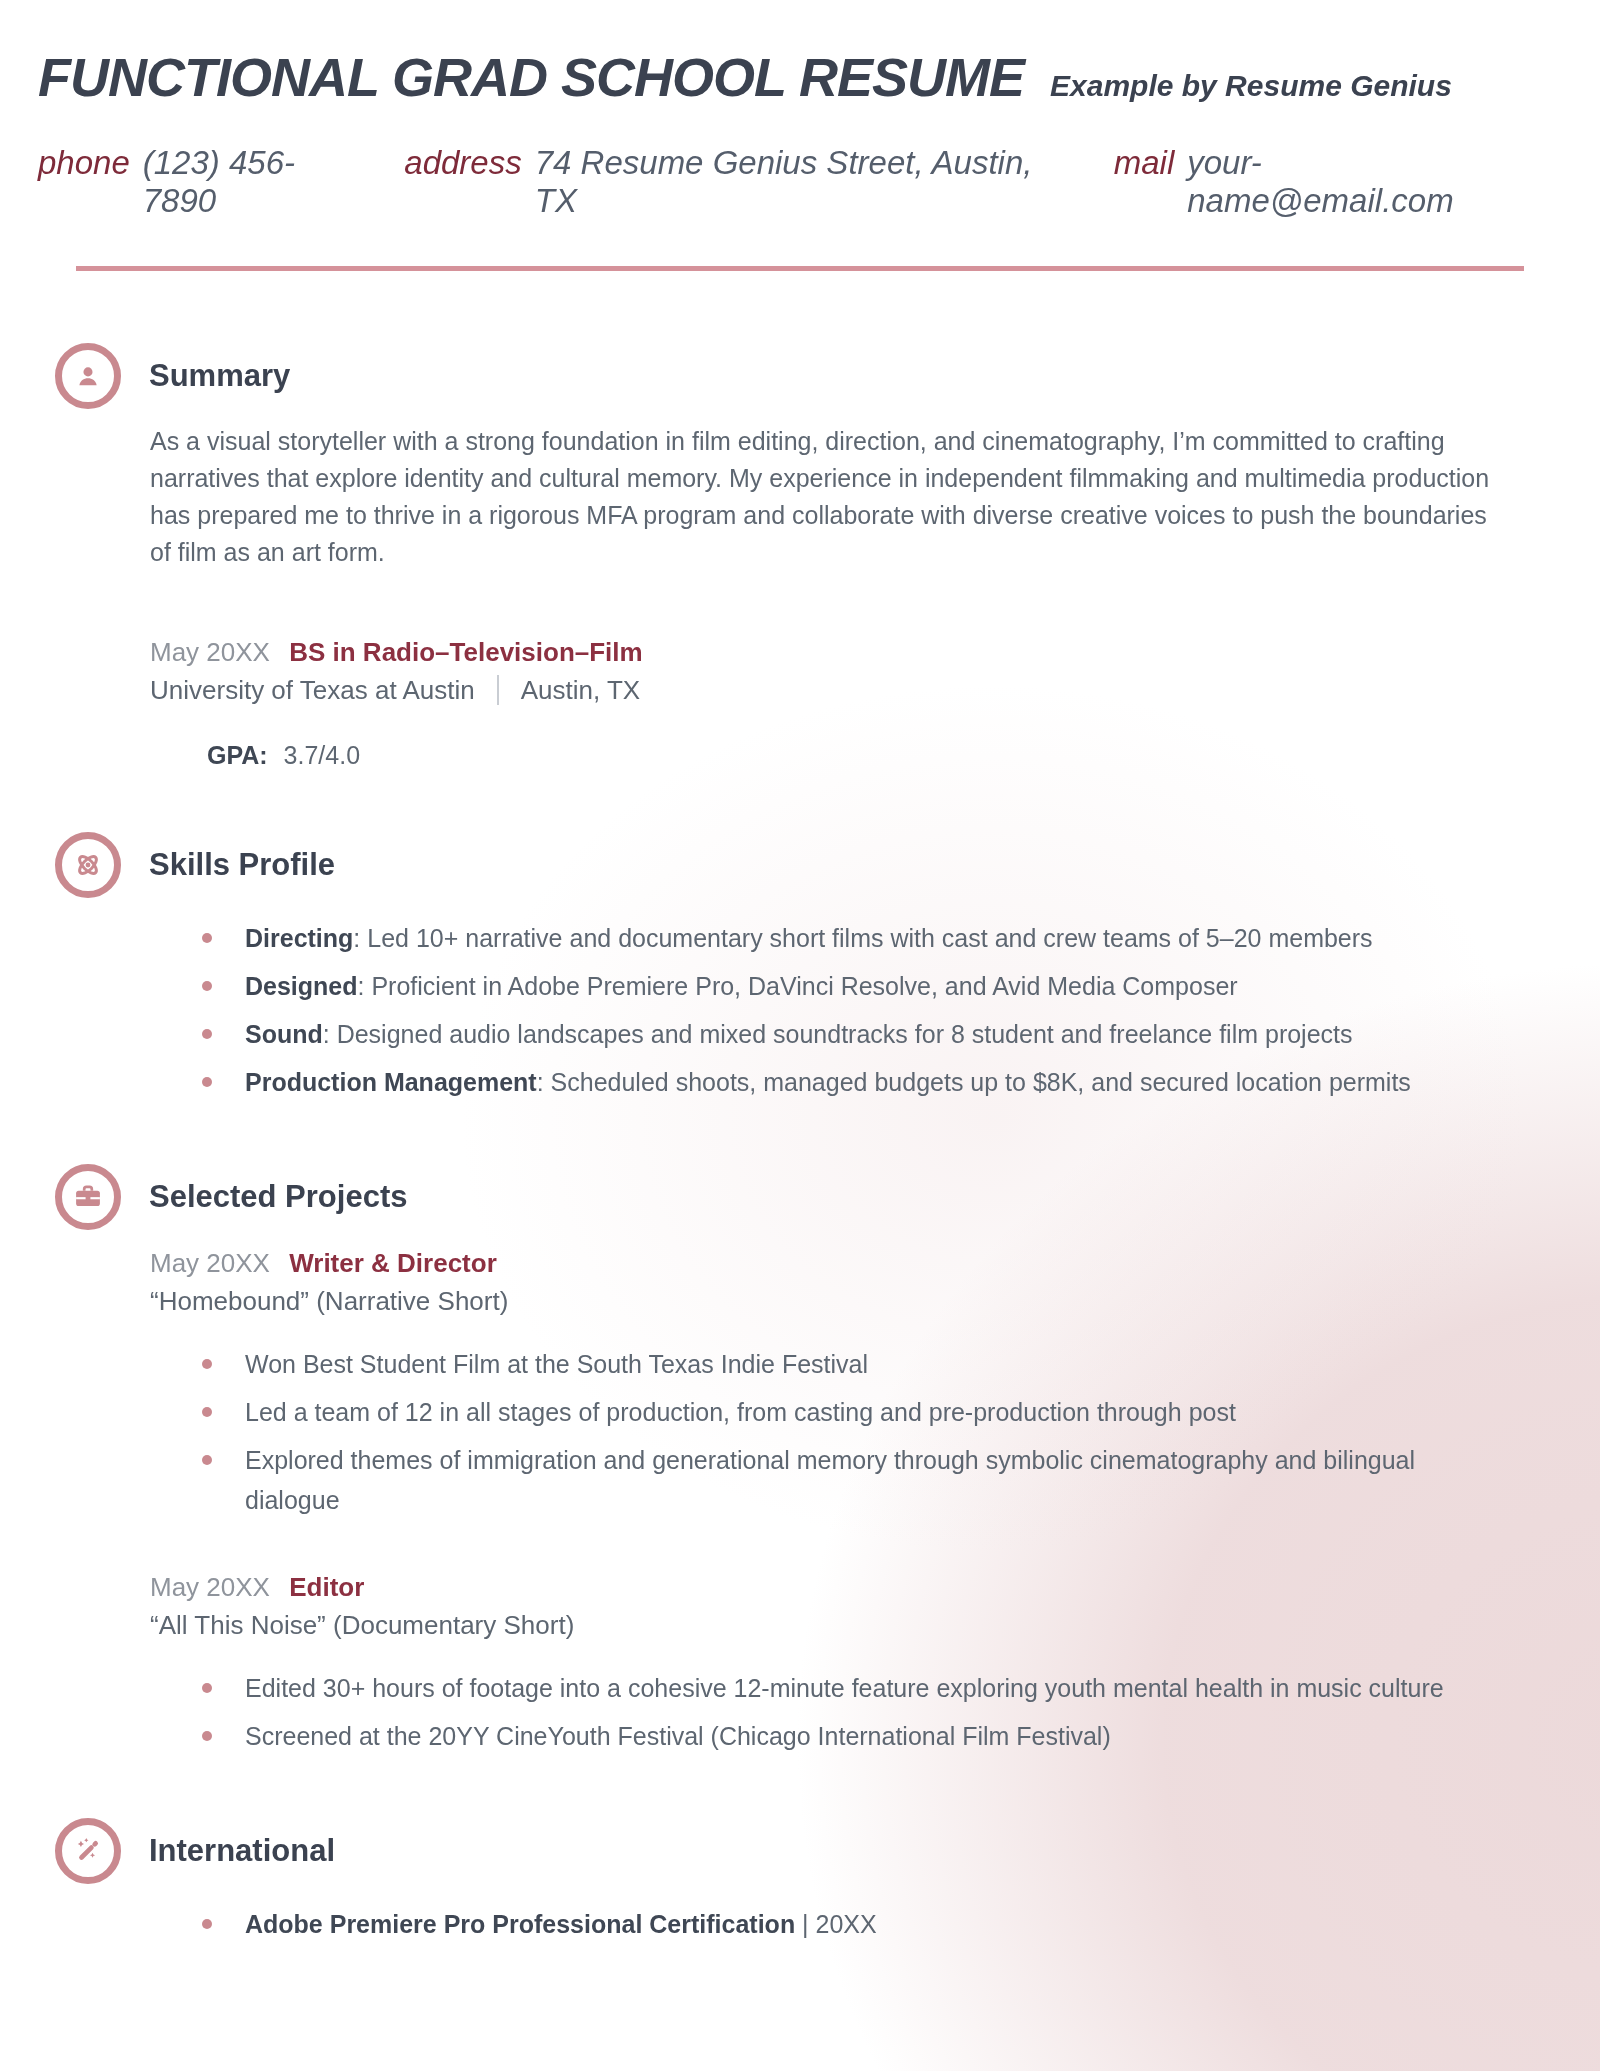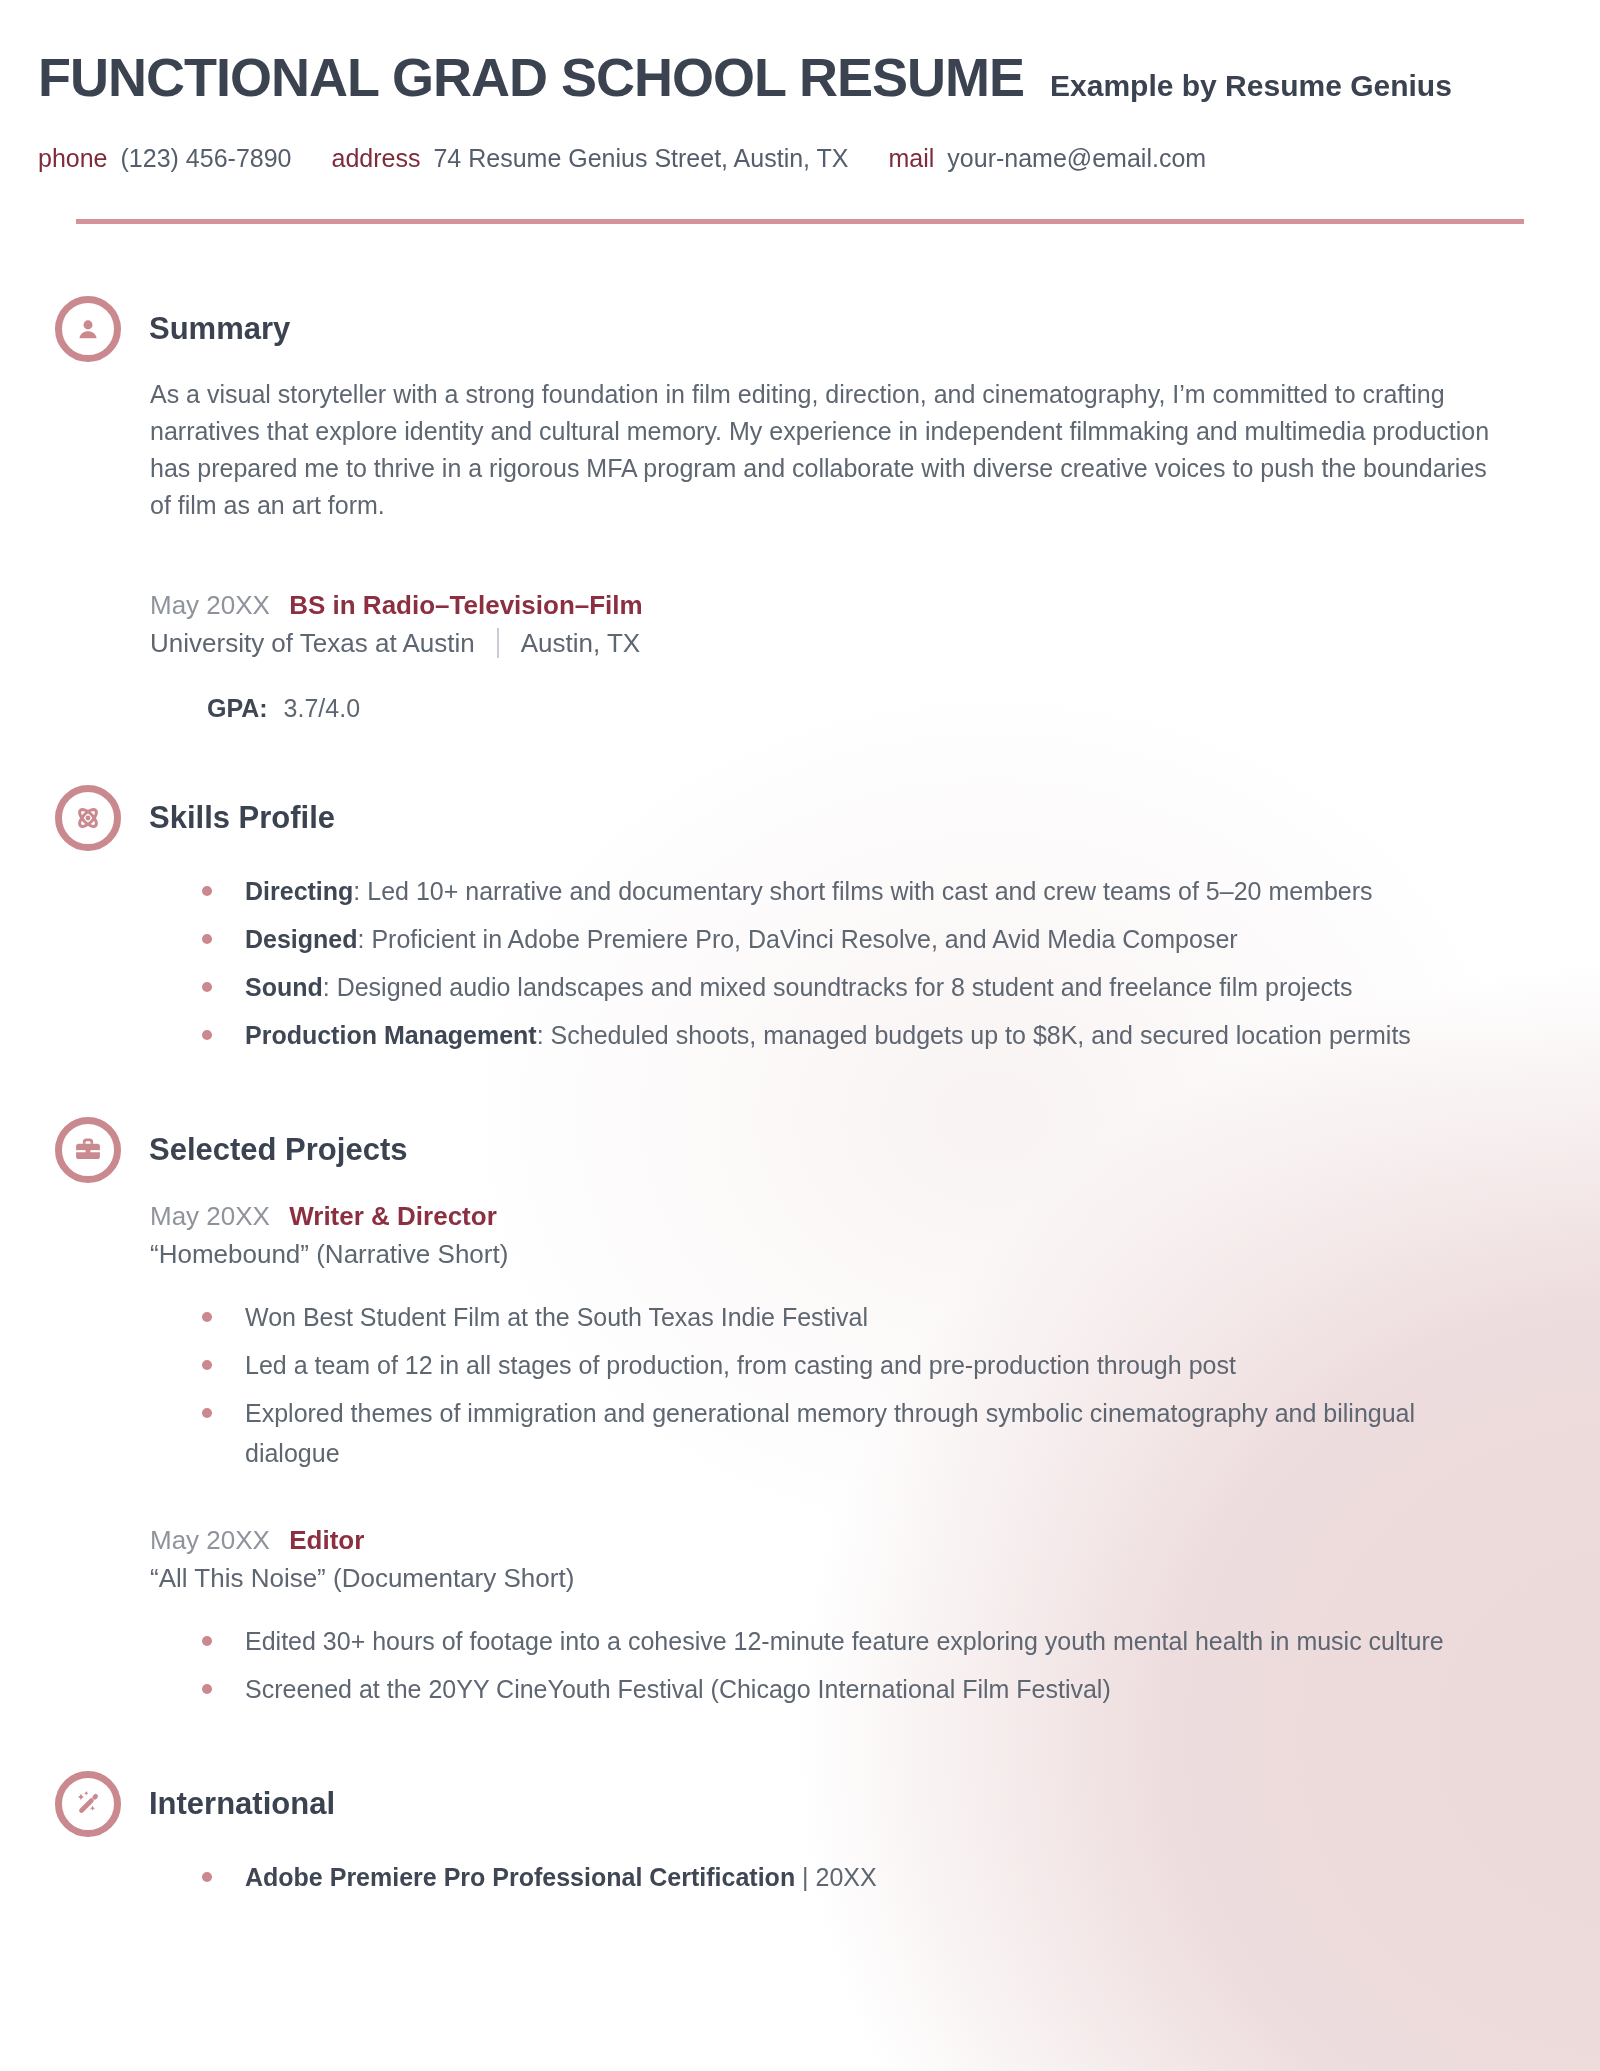--- a/index.html
+++ b/index.html
@@ -8,25 +8,25 @@
     width:1600px; height:2071px;
     overflow:hidden;
     box-sizing:border-box;
     font-family:"Liberation Sans", sans-serif;
     background:
       radial-gradient(760px 620px at 62% 54%, rgba(238,220,221,0.35), rgba(238,220,221,0) 70%),
       radial-gradient(1150px 1050px at 103% 84%, #ecd9da 0%, rgba(236,217,218,0.9) 42%, rgba(236,217,218,0) 74%),
       #ffffff;
   }
   
-  .header { padding:46px 38px 4px 38px; }
+  .header { padding:46px 38px 4px 38px;font-style:italic; }
   .title-row { display:flex; align-items:baseline; }
   .page-title { margin:0; font-size:54px; font-weight:700; letter-spacing:-1px; color:#3b4250; white-space:nowrap; }
   .page-subtitle { margin-left:26px; font-size:30px; font-weight:700; color:#3b4250; white-space:nowrap; }
-  .contact-row { margin-top:36px; font-size:25px; display:flex; align-items:flex-start; }
+  .contact-row { margin-top:36px; font-size:33px; display:flex; align-items:flex-start; }
   .c-label { color:#7e2b3a; margin-right:13px; }
   .c-value { color:#555e6c; margin-right:40px; }
   .divider { margin:46px 38px 0 38px; height:5px; background:#d5929a; }
   
   section { margin-top:62px; }
   section.summary { margin-top:68px; }
   .sec-head { display:flex; align-items:center; gap:28px; margin-left:55px; }
   .icon-circle {
     flex:0 0 auto; width:52px; height:52px;
     border:7px solid #c9898f; border-radius:50%;

